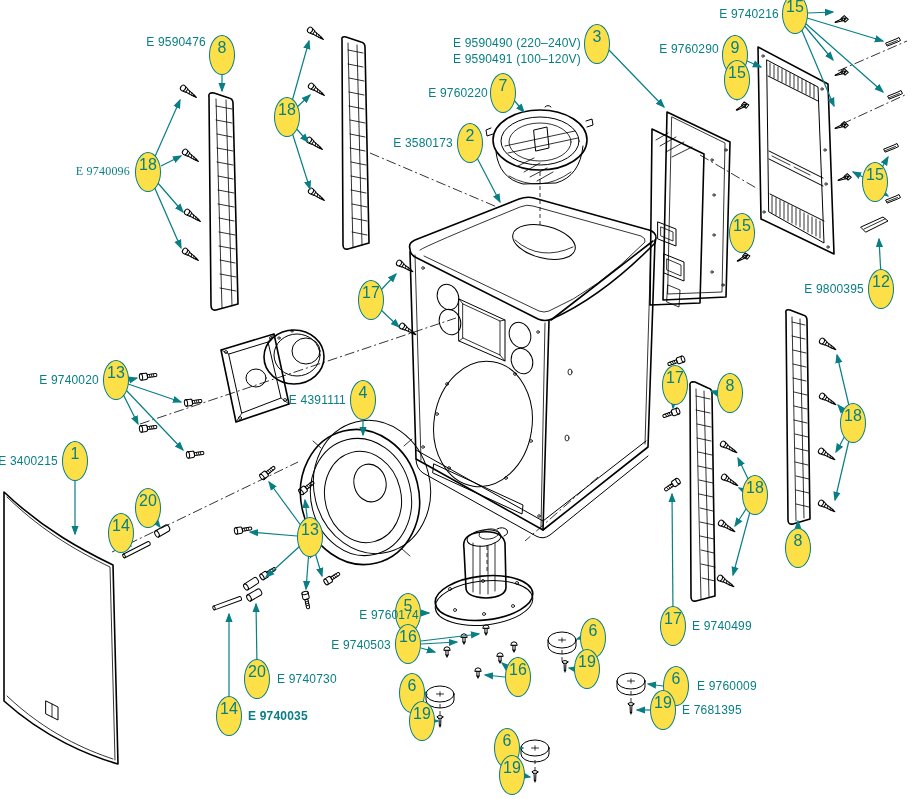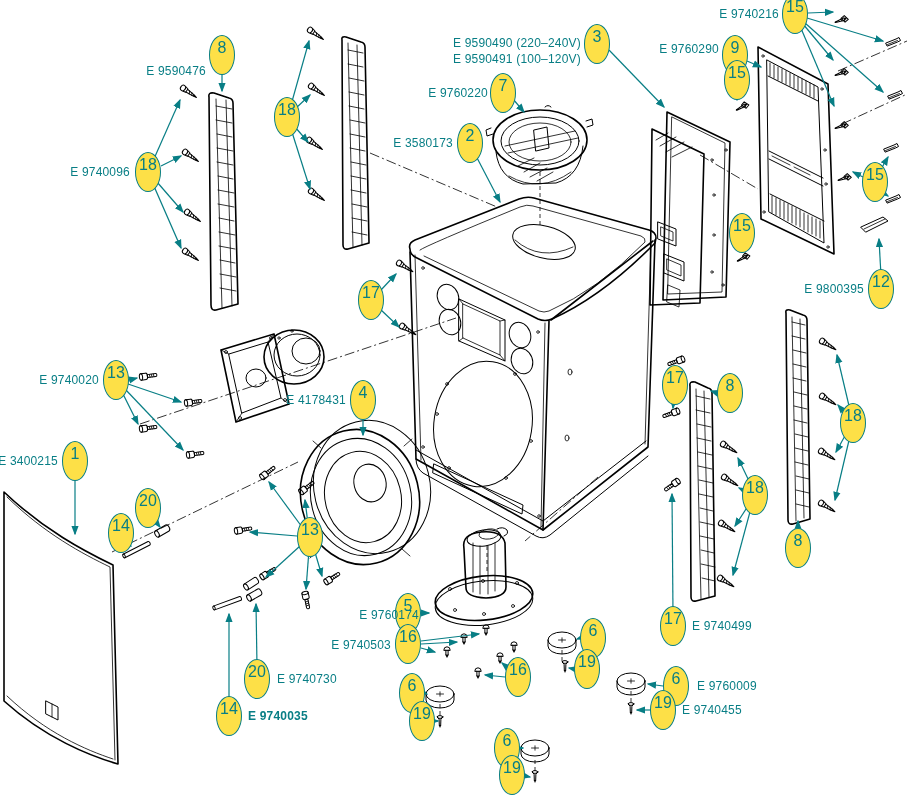--- a/index.html
+++ b/index.html
@@ -425,33 +425,33 @@
       <div class="balloon" style="left: 148px; top: 172px;">18</div>
       <div class="balloon" style="left: 287px; top: 117px;">18</div>
       <div class="balloon" style="left: 853px; top: 423px;">18</div>
       <div class="balloon" style="left: 755px; top: 495px;">18</div>
       <div class="balloon" style="left: 587px; top: 669px;">19</div>
       <div class="balloon" style="left: 422px; top: 721px;">19</div>
       <div class="balloon" style="left: 512px; top: 775px;">19</div>
       <div class="balloon" style="left: 663px; top: 710px;">19</div>
       <div class="balloon" style="left: 148px; top: 508px;">20</div>
       <div class="balloon" style="left: 257px; top: 679px;">20</div>
-      <span class="label right" style="left: 206px; top: 71px; text-align: right;">E 9590476</span>
-      <span class="label right" style="left: 130px; top: 172px;">E 9740096</span>
+      <span class="label right" style="left: 206px; top: 42px; text-align: right;">E 9590476</span>
+      <span class="label right" style="left: 130px; top: 172px; font-family: Liberation Serif, serif;">E 9740096</span>
       <span class="label right" style="left: 581px; top: 43px;">E 9590490 (220–240V)</span>
       <span class="label right" style="left: 581px; top: 59px; text-align: right;">E 9590491 (100–120V)</span>
       <span class="label right" style="left: 488px; top: 93px; text-align: center;">E 9760220</span>
       <span class="label right" style="left: 453px; top: 143px;">E 3580173</span>
       <span class="label right" style="left: 719px; top: 49px;">E 9760290</span>
       <span class="label right" style="left: 779px; top: 14px;">E 9740216</span>
       <span class="label right" style="left: 864px; top: 289px;">E 9800395</span>
       <span class="label right" style="left: 99px; top: 380px;">E 9740020</span>
       <span class="label right" style="left: 58px; top: 461px;">E 3400215</span>
-      <span class="label right" style="left: 346px; top: 400px;">E 4178431</span>
+      <span class="label right" style="left: 346px; top: 400px;">E 4391111</span>
       <span class="label right" style="left: 391px; top: 615px; margin-left: 28px;">E 9760174</span>
       <span class="label right" style="left: 391px; top: 645px;">E 9740503</span>
       <span class="label " style="left: 277px; top: 679px; text-align: right;">E 9740730</span>
       <span class="label " style="left: 248px; top: 716px; font-weight: bold;">E 9740035</span>
       <span class="label " style="left: 692px; top: 626px;">E 9740499</span>
       <span class="label " style="left: 697px; top: 686px;">E 9760009</span>
-      <span class="label " style="left: 682px; top: 710px;">E 9740455</span>
+      <span class="label " style="left: 682px; top: 710px;">E 7681395</span>
     </div>
 </div>
 
 </body></html>

